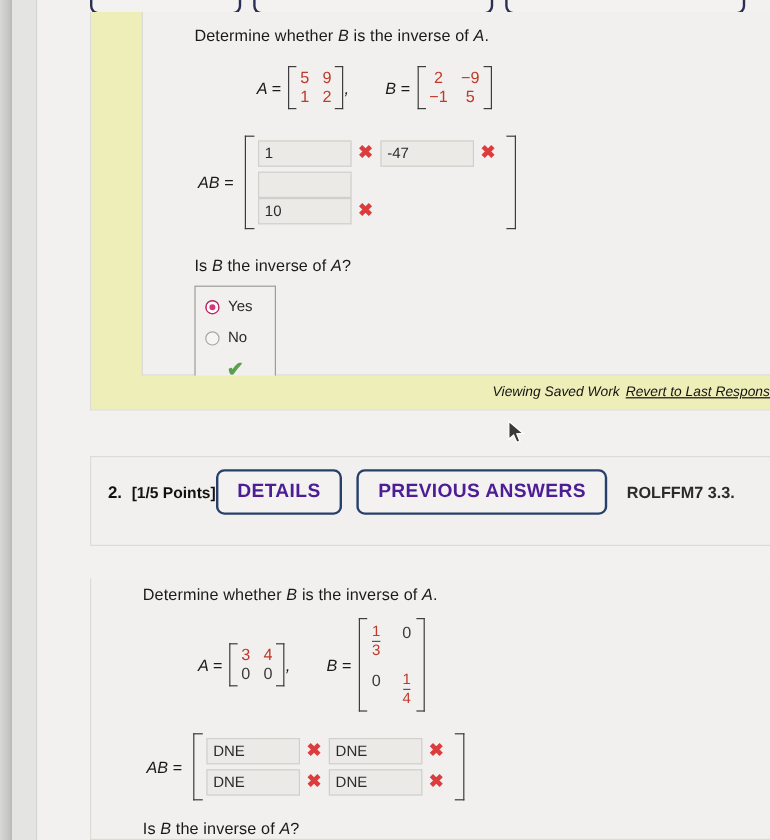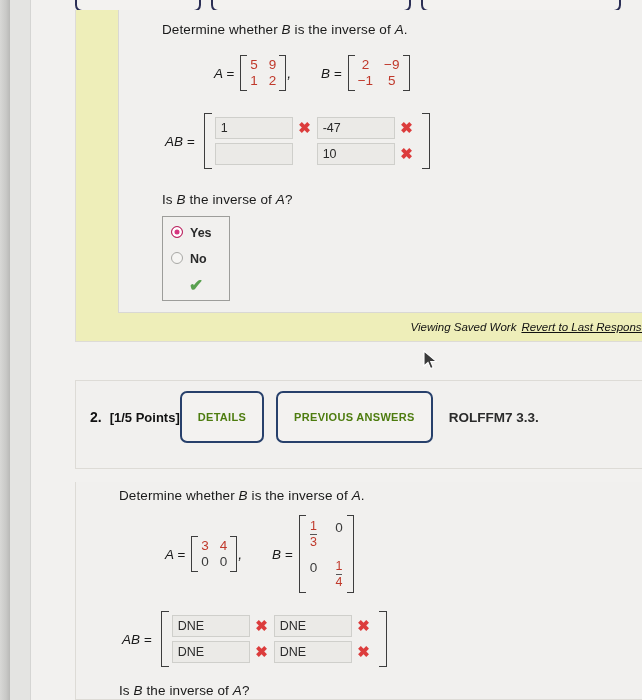--- a/index.html
+++ b/index.html
@@ -239,23 +239,22 @@
   
   .radiobox {
     border: 1px solid #9d9d9a;
     background: #f1f0ee;
     width: 68px;
     padding: 9px 8px 6px 8px;
     box-sizing: border-box;
   }
   .radio-opt {
     display: flex;
-    align-items: flex-start;
+    align-items: flex-end;
     margin-bottom: 12px;
-    font-weight: bold;
   }
   .radio-opt:last-of-type { margin-bottom: 6px; }
   .radio {
     width: 12px; height: 12px;
     border-radius: 50%;
     border: 1px solid #a8a8a5;
     background: #f6f5f3;
     margin-right: 7px;
     flex: none;
     box-sizing: border-box;
@@ -302,25 +301,25 @@
   .qpoints {
     font-size: 13px;
     font-weight: bold;
     color: #111;
     white-space: nowrap;
   }
   .tbtn {
     border: 2px solid #27406b;
     border-radius: 7px;
     background: #f3f2f0;
-    color: #4d7c0f;
-    font-size: 11px;
+    color: #4c1d95;
+    font-size: 16px;
     font-weight: bold;
     letter-spacing: .3px;
-    padding: 18px 16px;
+    padding: 8px 16px;
     white-space: nowrap;
     cursor: pointer;
     margin-right: 12px;
   }
   .qcode {
     font-size: 13.5px;
     font-weight: bold;
     color: #2b2b2b;
     white-space: nowrap;
     margin-left: 4px;
@@ -404,21 +403,21 @@
             <div style="display:flex;">
               <div class="anscell">
                 <span class="ansfield">1</span>
                 <span class="xmark">✖</span>
               </div>
               <div class="anscell">
                 <span class="ansfield">-47</span>
                 <span class="xmark">✖</span>
               </div>
             </div>
-            <div style="display:flex;margin-top:4px;">
+            <div style="display:flex;margin-top:4px;flex-direction:column;">
               <div class="anscell">
                 <span class="ansfield blank"></span>
                 <span class="xmark"></span>
               </div>
               <div class="anscell">
                 <span class="ansfield">10</span>
                 <span class="xmark">✖</span>
               </div>
             </div>
           </span>

